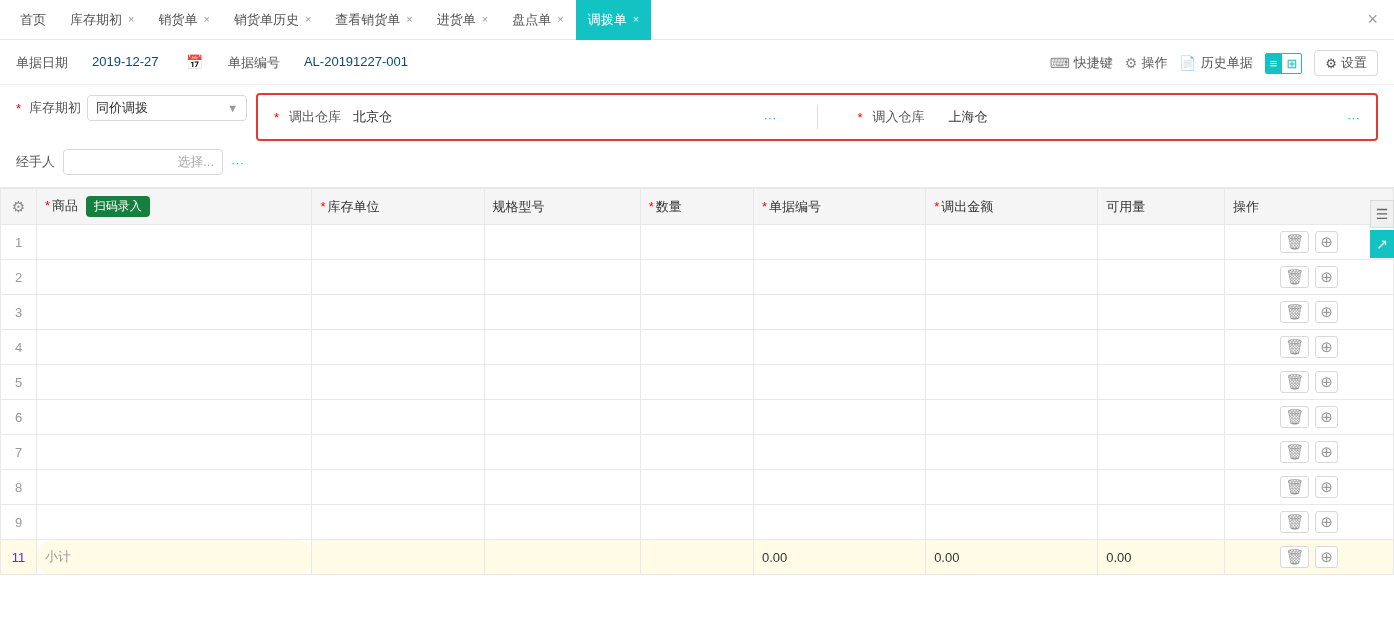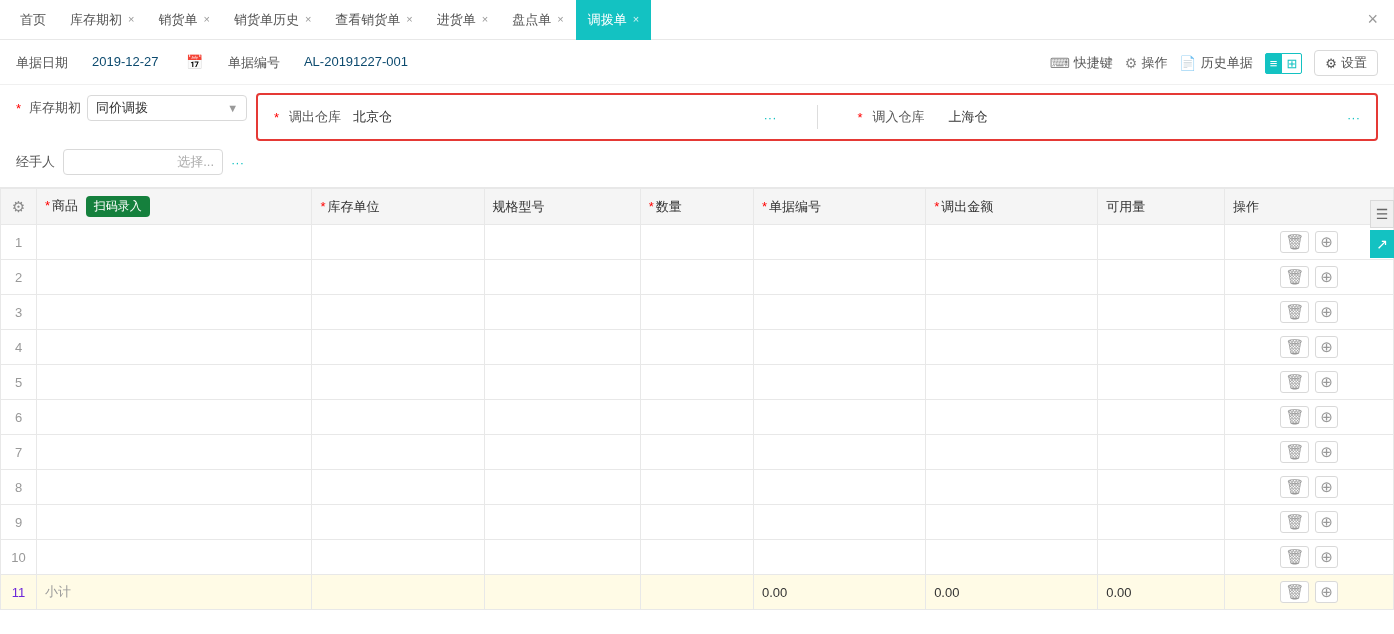--- a/index.html
+++ b/index.html
@@ -523,38 +523,22 @@
       <td></td>
       <td></td>
       <td>
         <div class="action-cell">
           <span class="action-btn">🗑</span>
           <span class="action-btn">⊕</span>
         </div>
       </td>
     </tr>
           <tr>
-      <td class="row-num">10</td>
-      <td></td>
-      <td></td>
-      <td></td>
-      <td></td>
-      <td></td>
-      <td></td>
-      <td></td>
-      <td>
-        <div class="action-cell">
-          <span class="action-btn">🗑</span>
-          <span class="action-btn">⊕</span>
-        </div>
-      </td>
-    </tr>
-          <tr>
       <td class="row-num subtotal-label">11</td>
-      <td style="color:#999;">小计</td>
+      <td style="color:#999;border-radius:15px;">小计</td>
       <td></td>
       <td></td>
       <td></td>
       <td>0.00</td>
       <td>0.00</td>
       <td>0.00</td>
       <td>
         <div class="action-cell">
           <span class="action-btn">🗑</span>
           <span class="action-btn">⊕</span>

